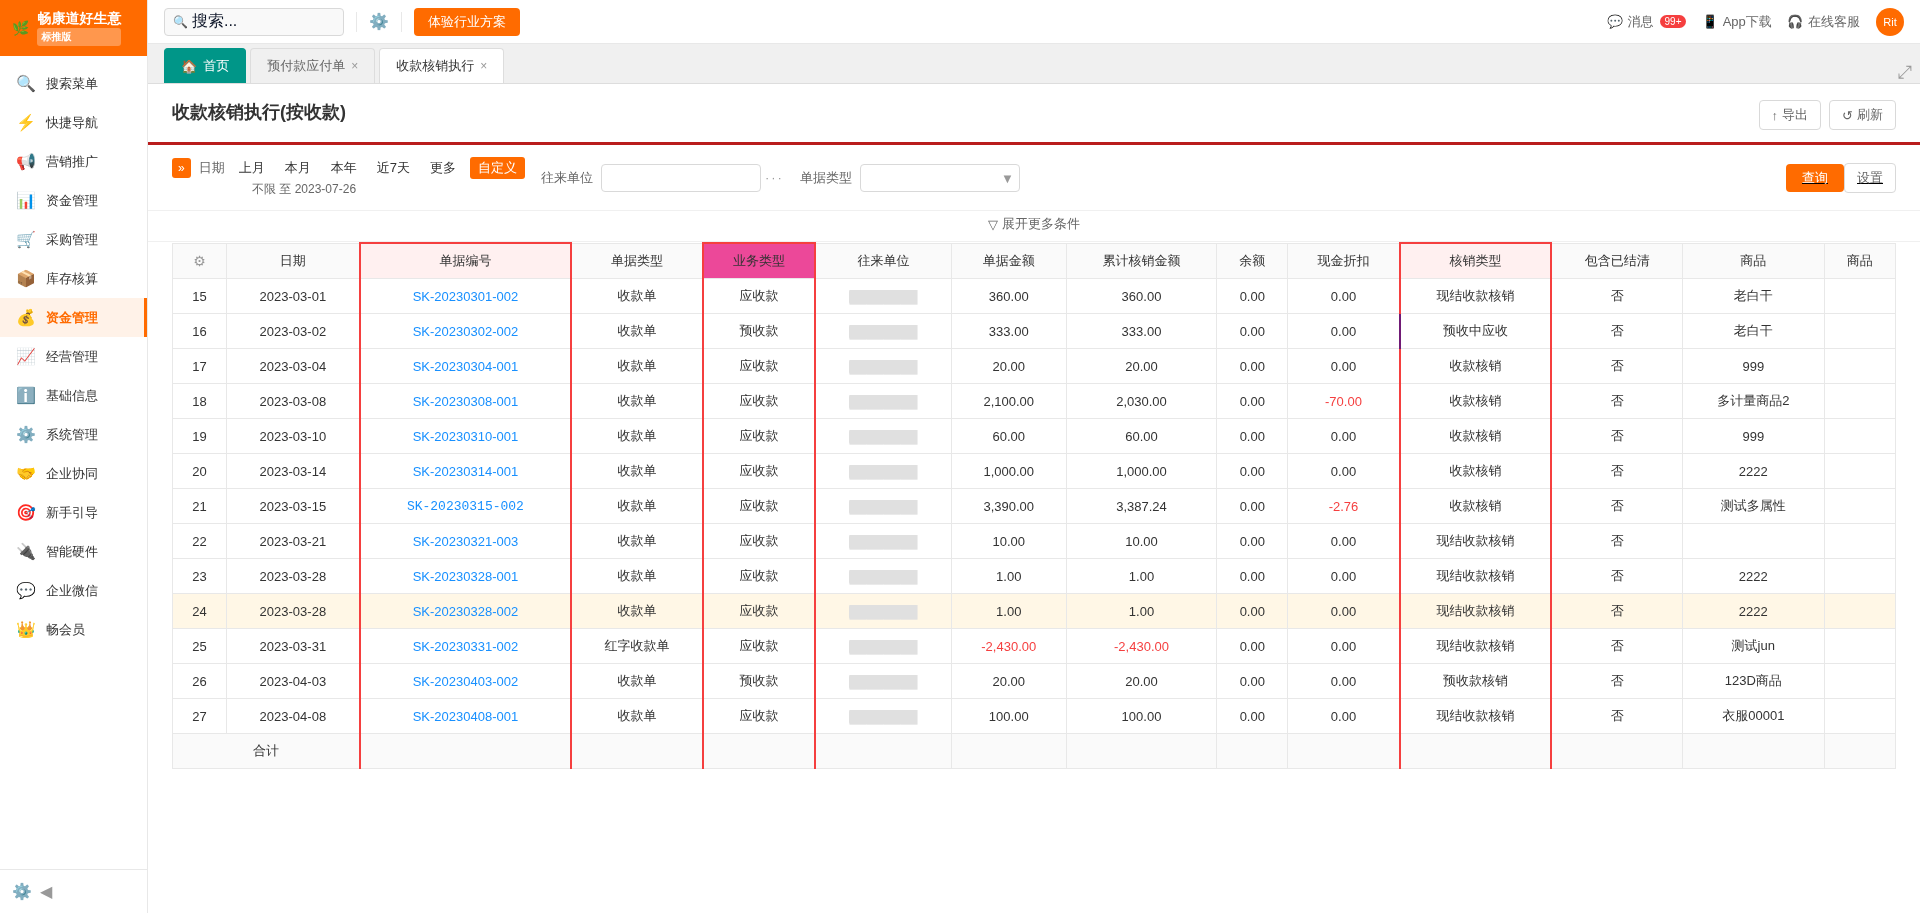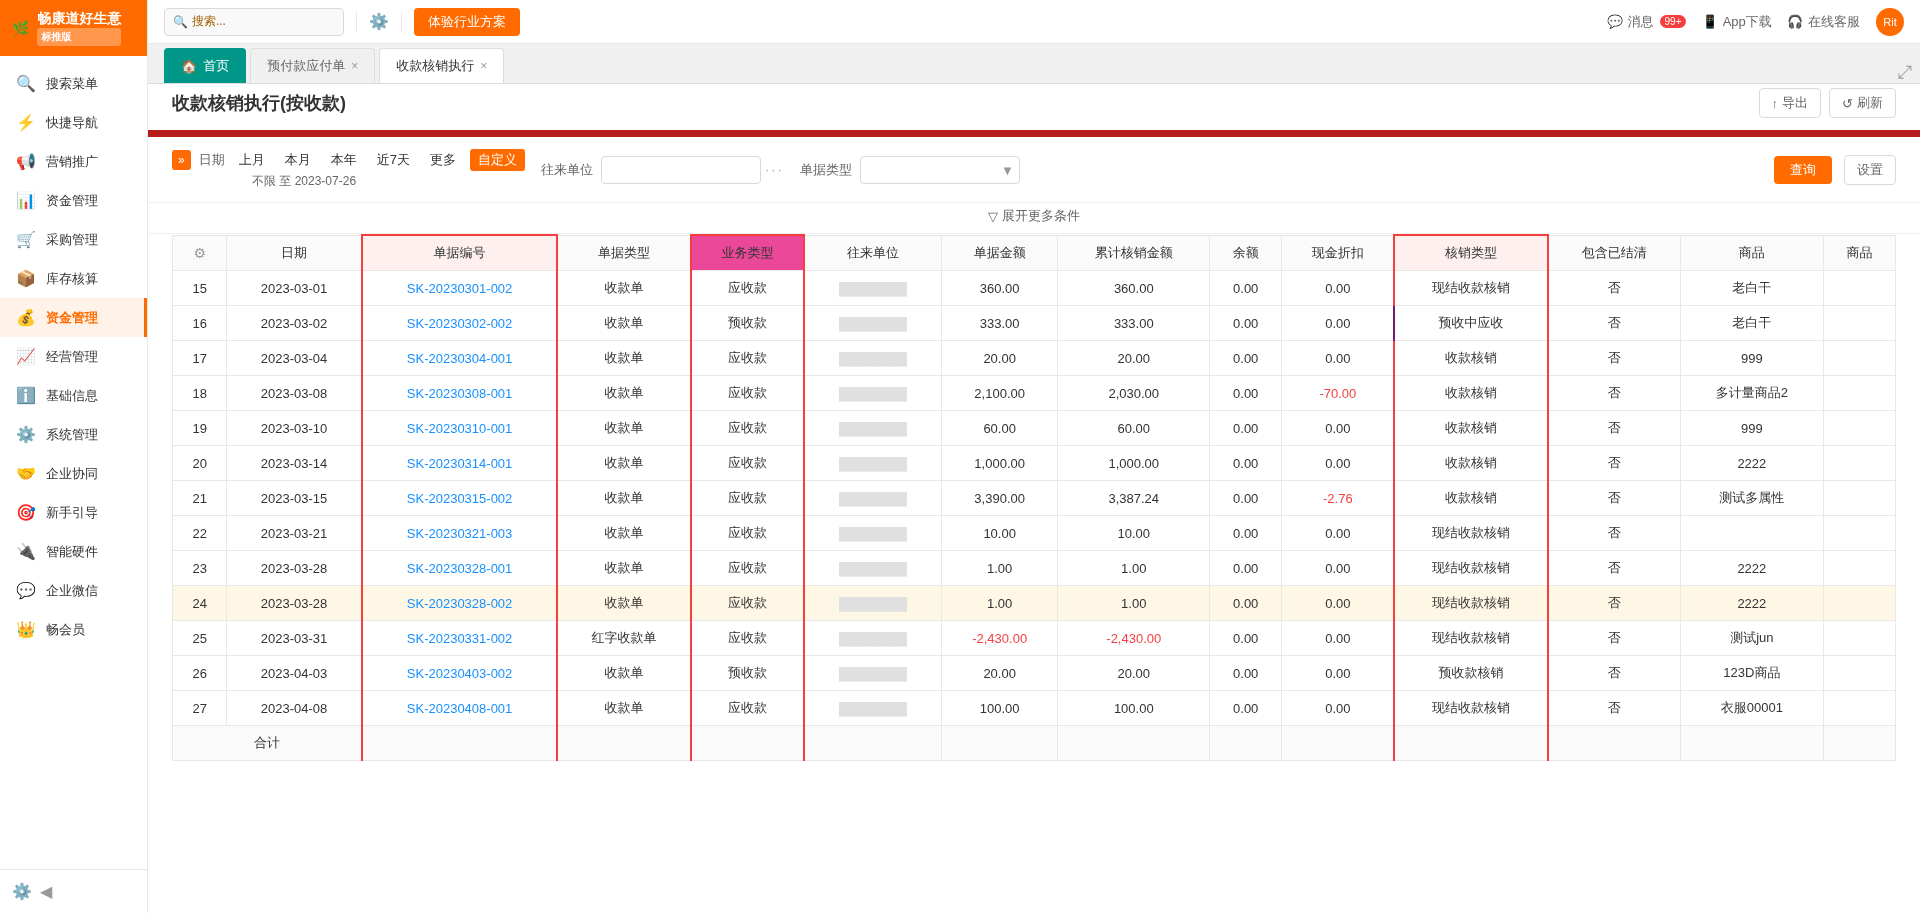--- a/index.html
+++ b/index.html
@@ -33,21 +33,21 @@
     
     .tabbar { height: 40px; background: #f0f0f0; display: flex; align-items: end; padding: 0 0 0 16px; border-bottom: 1px solid #ddd; }
     .tab { display: flex; align-items: center; padding: 8px 16px; background: #f0f0f0; border: 1px solid #ddd; border-bottom: none; border-radius: 4px 4px 0 0; margin-right: 4px; cursor: pointer; font-size: 13px; color: #666; gap: 6px; }
     .tab.active { background: #fff; color: #333; font-weight: 500; }
     .tab .close { color: #999; font-size: 12px; }
     .tab-home { background: #009688; color: #fff; border-color: #009688; }
     .tab-add { margin-left: auto; margin-right: 8px; color: #666; cursor: pointer; font-size: 18px; display: flex; align-items: center; }
 
     
     .page { flex: 1; overflow: auto; background: #fff; padding: 0; }
-    .page-header { padding: 4px 24px 0; display: flex; align-items: center; justify-content: space-between; border-bottom: 7px solid #b91c1c; padding-bottom: 12px; }
+    .page-header { padding: 16px 24px 0; display: flex; align-items: flex-start; justify-content: space-between; border-bottom: 3px solid #b91c1c; padding-bottom: 12px; }
     .page-title { font-size: 18px; font-weight: bold; color: #333; }
     .page-actions { display: flex; gap: 8px; }
     .btn-outline { border: 1px solid #d9d9d9; background: #fff; padding: 5px 12px; border-radius: 4px; cursor: pointer; font-size: 13px; color: #666; display: flex; align-items: center; gap: 4px; }
 
     
     .filter-bar { padding: 12px 24px; background: #fff; border-bottom: 1px solid #f0f0f0; display: flex; align-items: center; gap: 16px; flex-wrap: wrap; }
     .filter-group { display: flex; align-items: center; gap: 8px; }
     .filter-label { color: #666; font-size: 13px; white-space: nowrap; }
     .filter-link { color: #333; cursor: pointer; font-size: 13px; padding: 2px 6px; border-radius: 3px; }
     .filter-link.custom { background: #ff6b00; color: #fff; padding: 2px 8px; border-radius: 3px; }
@@ -153,21 +153,21 @@
     <span class="icon-btn">⚙️</span>
     <span class="icon-btn">◀</span>
   </div>
 </div>
 
 <div class="main">
 
   <div class="topbar">
     <div class="topbar-search">
       <span>🔍</span>
-      <span style="font-size:12px;color:#a16207;">搜索...</span>
+      <span style="font-size:16px;color:#0f172a;">搜索...</span>
     </div>
     <span class="topbar-divider"></span>
     <span class="topbar-gear">⚙️</span>
     <span class="topbar-divider"></span>
     <button class="topbar-btn">体验行业方案</button>
     <div class="topbar-right">
       <div class="item">
         <span>💬</span>
         <span>消息</span>
         <span class="badge">99+</span>
@@ -246,21 +246,21 @@
       </div>
 
       <div class="filter-group">
         <span class="filter-label">单据类型</span>
         <div style="position:relative; display:inline-block;">
           <input class="filter-input" style="width: 130px; padding-right: 24px;">
           <span style="position:absolute;right:6px;top:50%;transform:translateY(-50%);color:#999;">▼</span>
         </div>
       </div>
 
-      <div style="margin-left:auto; display:flex; gap:12px; align-items:center;">
+      <div style="margin-left:auto; display:flex; gap:0; align-items:center;text-decoration:underline;">
         <button class="filter-btn-query">查询</button>
         <button class="filter-btn-setting">设置</button>
       </div>
     </div>
 
     <div style="padding: 4px 24px 8px; display:flex; justify-content:center; border-bottom: 1px solid #f0f0f0;">
       <button class="expand-btn">
         <span>▽</span>
         <span>展开更多条件</span>
       </button>
@@ -380,21 +380,21 @@
     <td>0.00</td>
     <td class="">0.00</td>
     <td style="border-left: 2px solid #f53f3f;border-right: 2px solid #f53f3f;">收款核销</td>
     <td>否</td>
     <td>2222</td>
     <td></td>
   </tr>
               <tr>
     <td>21</td>
     <td>2023-03-15</td>
-    <td style="border-left: 2px solid #f53f3f;border-right: 2px solid #f53f3f;"><a href="#" class="link">SK-20230315-002</a></td>
+    <td style="border-left: 2px solid #f53f3f;border-right: 2px solid #f53f3f; font-family: Liberation Mono, monospace;"><a href="#" class="link">SK-20230315-002</a></td>
     <td>收款单</td>
     <td style="border-left: 2px solid #f53f3f;border-right: 2px solid #f53f3f;">应收款</td>
     <td><span style="background:#e0e0e0;color:#e0e0e0;border-radius:2px;font-size:12px;">████████</span></td>
     <td class="">3,390.00</td>
     <td class="">3,387.24</td>
     <td>0.00</td>
     <td class="negative">-2.76</td>
     <td style="border-left: 2px solid #f53f3f;border-right: 2px solid #f53f3f;">收款核销</td>
     <td>否</td>
     <td>测试多属性</td>

